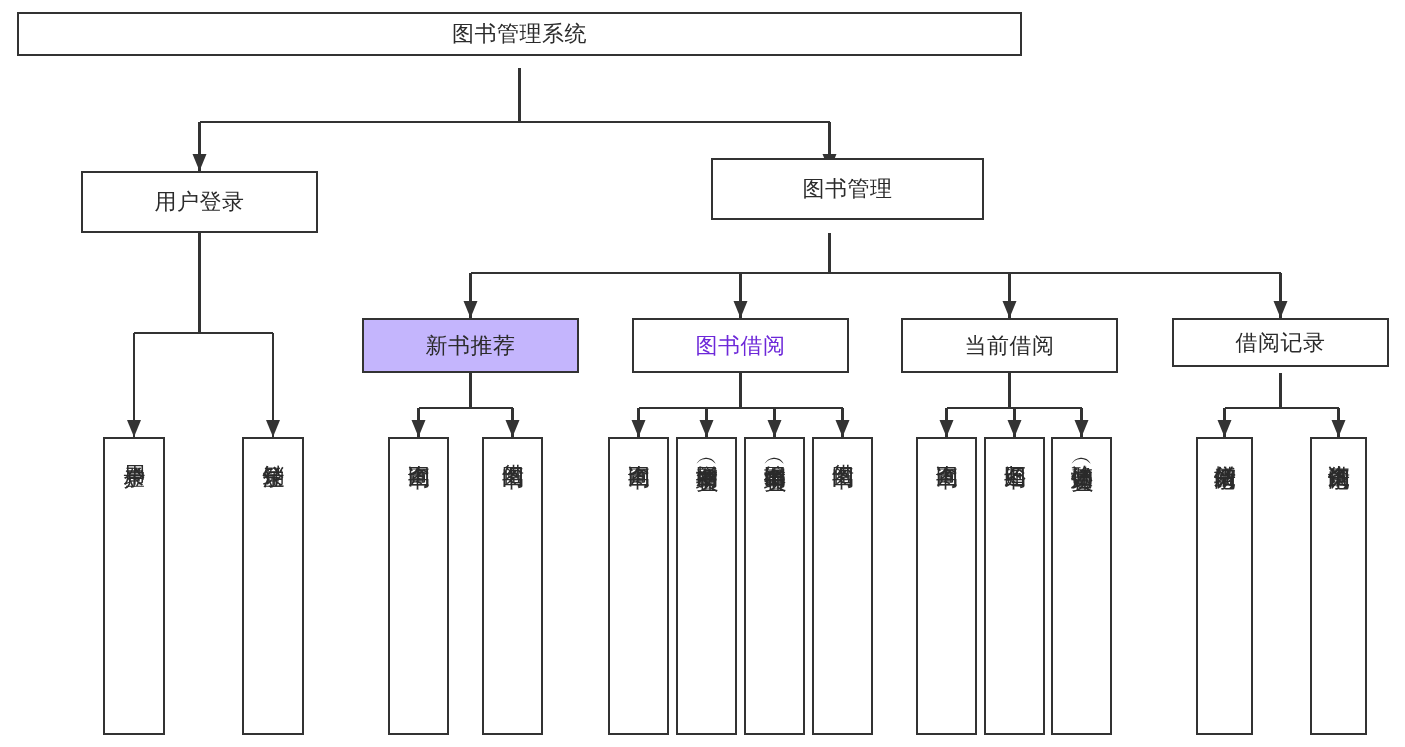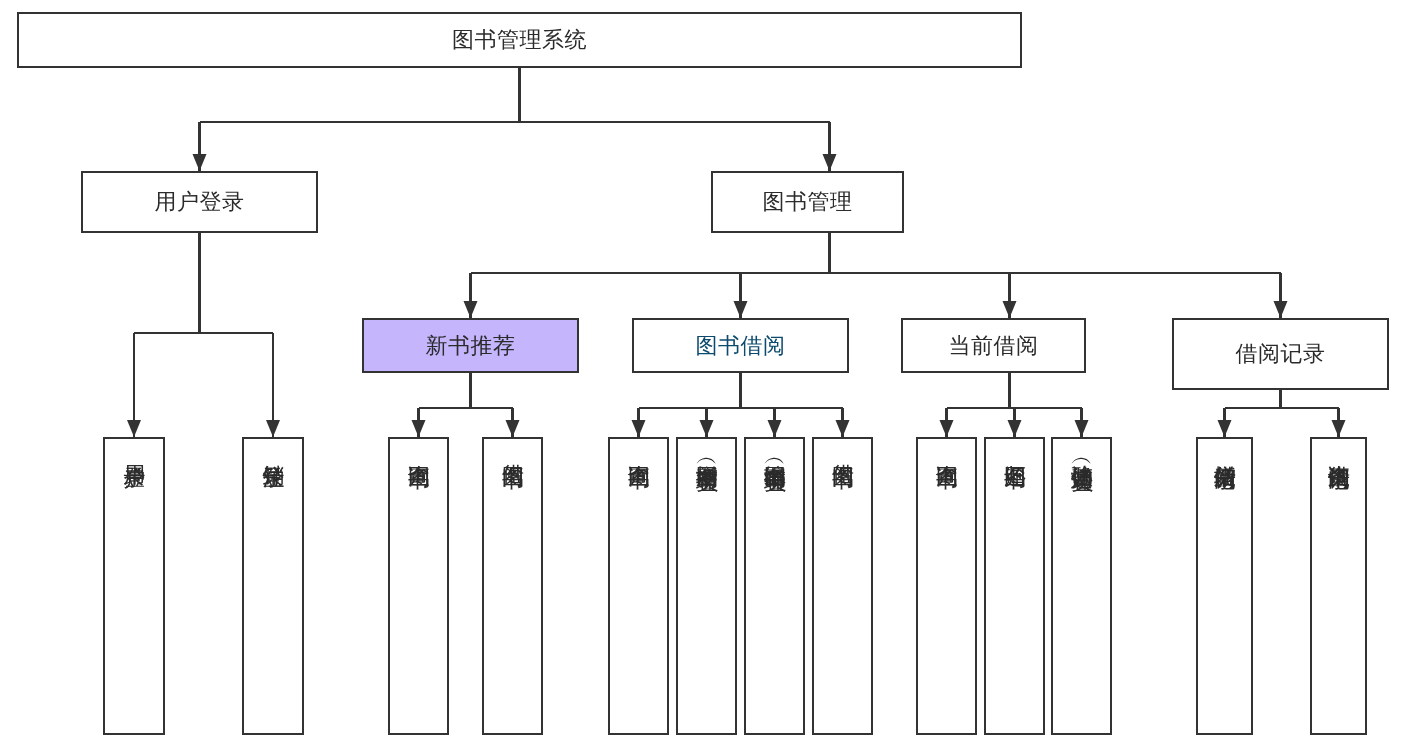--- a/index.html
+++ b/index.html
@@ -126,39 +126,39 @@
       <line x1="1081.5" y1="408" x2="1081.5" y2="437" stroke="#333333" stroke-width="2.6" shape-rendering="crispEdges"></line>
       <polygon points="1074.5,420 1088.5,420 1081.5,437" fill="#333333"></polygon>
       <line x1="1280.5" y1="373" x2="1280.5" y2="408" stroke="#333333" stroke-width="2.6" shape-rendering="crispEdges"></line>
       <line x1="1224.5" y1="408" x2="1338.5" y2="408" stroke="#333333" stroke-width="2.6" shape-rendering="crispEdges"></line>
       <line x1="1224.5" y1="408" x2="1224.5" y2="437" stroke="#333333" stroke-width="2.6" shape-rendering="crispEdges"></line>
       <polygon points="1217.5,420 1231.5,420 1224.5,437" fill="#333333"></polygon>
       <line x1="1338.5" y1="408" x2="1338.5" y2="437" stroke="#333333" stroke-width="2.6" shape-rendering="crispEdges"></line>
       <polygon points="1331.5,420 1345.5,420 1338.5,437" fill="#333333"></polygon>
     </svg>
   <div id="node-layer">
-      <div class="node horizontal" style="left: 17px; top: 12px; width: 1005px; height: 56px; border-color: rgb(51, 51, 51); background: rgb(255, 255, 255);">
+      <div class="node horizontal" style="left: 17px; top: 12px; width: 1005px; height: 44px; border-color: rgb(51, 51, 51); background: rgb(255, 255, 255);">
         <span class="label" style="color: rgb(43, 43, 43);">图书管理系统</span>
       </div>
       <div class="node horizontal" style="left: 81px; top: 171px; width: 237px; height: 62px; border-color: rgb(51, 51, 51); background: rgb(255, 255, 255);">
         <span class="label" style="color: rgb(43, 43, 43);">用户登录</span>
       </div>
-      <div class="node horizontal" style="left: 711px; top: 171px; width: 193px; height: 62px; border-color: rgb(51, 51, 51); background: rgb(255, 255, 255);">
+      <div class="node horizontal" style="left: 711px; top: 158px; width: 273px; height: 62px; border-color: rgb(51, 51, 51); background: rgb(255, 255, 255);">
         <span class="label" style="color: rgb(43, 43, 43);">图书管理</span>
       </div>
       <div class="node horizontal" style="left: 362px; top: 318px; width: 217px; height: 55px; border-color: rgb(51, 51, 51); background: #c4b5fd;">
         <span class="label" style="color: rgb(43, 43, 43);">新书推荐</span>
       </div>
       <div class="node horizontal" style="left: 632px; top: 318px; width: 217px; height: 55px; border-color: rgb(51, 51, 51); background: rgb(255, 255, 255);">
-        <span class="label" style="color: #0c4a6e;">图书借阅</span>
+        <span class="label" style="color: #6d28d9;">图书借阅</span>
       </div>
-      <div class="node horizontal" style="left: 901px; top: 318px; width: 185px; height: 55px; border-color: rgb(51, 51, 51); background: rgb(255, 255, 255);">
+      <div class="node horizontal" style="left: 901px; top: 318px; width: 217px; height: 55px; border-color: rgb(51, 51, 51); background: rgb(255, 255, 255);">
         <span class="label" style="color: rgb(43, 43, 43);">当前借阅</span>
       </div>
-      <div class="node horizontal" style="left: 1172px; top: 318px; width: 217px; height: 72px; border-color: rgb(51, 51, 51); background: rgb(255, 255, 255);">
+      <div class="node horizontal" style="left: 1172px; top: 318px; width: 217px; height: 49px; border-color: rgb(51, 51, 51); background: rgb(255, 255, 255);">
         <span class="label" style="color: rgb(43, 43, 43);">借阅记录</span>
       </div>
       <div class="node vertical" style="left: 103px; top: 437px; width: 62px; height: 298px; border-color: rgb(51, 51, 51); background: rgb(255, 255, 255);">
         <span class="label" style="color: rgb(43, 43, 43);">用户登录</span>
       </div>
       <div class="node vertical" style="left: 242px; top: 437px; width: 62px; height: 298px; border-color: rgb(51, 51, 51); background: rgb(255, 255, 255);">
         <span class="label" style="color: rgb(43, 43, 43);">注销登录</span>
       </div>
       <div class="node vertical" style="left: 388px; top: 437px; width: 61px; height: 298px; border-color: rgb(51, 51, 51); background: rgb(255, 255, 255);">
         <span class="label" style="color: rgb(43, 43, 43);">查询图书</span>

